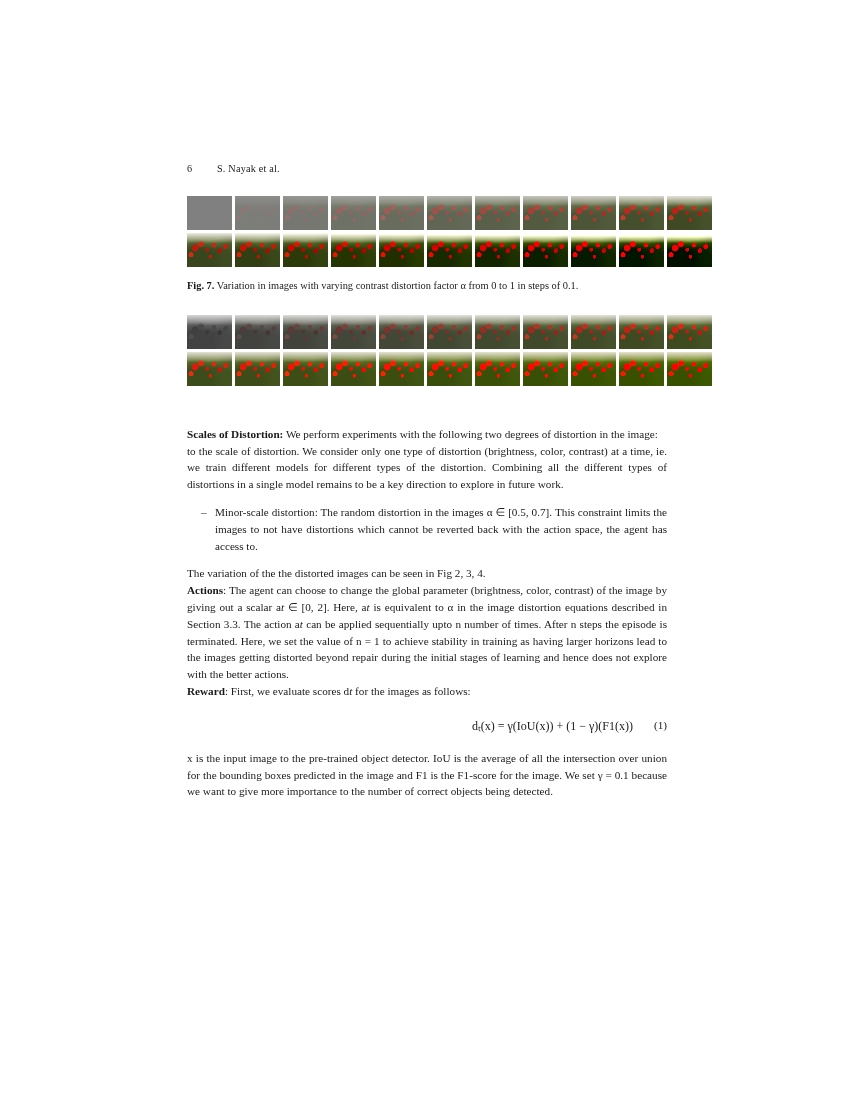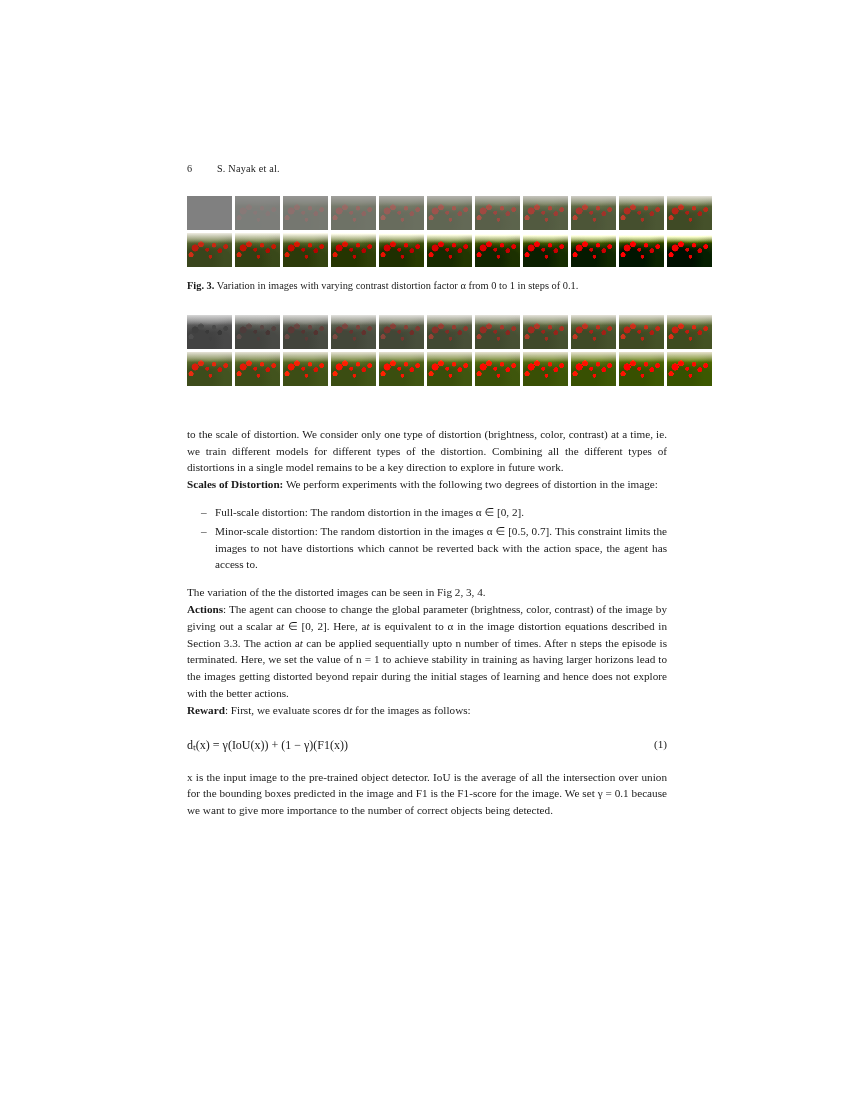--- a/index.html
+++ b/index.html
@@ -125,21 +125,21 @@
   }
   
   .equation-row {
     display: flex;
     align-items: center;
     margin: 17px 0 16px 0;
     font-size: 12px;
   }
   .equation-row .eq {
     flex: 1;
-    text-align: left;
+    text-align: right;
     font-family: "Liberation Serif", serif;
   }
   .equation-row .eqnum {
     width: 34px;
     text-align: right;
     font-size: 11.2px;
   }
   .mi { font-style: italic; }
   .indent { text-indent: 18px; }
   .it { }
@@ -220,21 +220,21 @@
             <div class="scene" style="filter:contrast(1.9);"></div>
           </div>
         <div class="thumb">
             <div class="scene" style="filter:contrast(2.0);"></div>
           </div>
         <div class="thumb">
             <div class="scene" style="filter:contrast(2.1);"></div>
           </div>
       </div>
       <p class="fig-caption">
-        <b>Fig. 3.</b>
+        <b>Fig. 7.</b>
         <span>Variation in images with varying contrast distortion factor α from 0 to 1 in steps of 0.1.</span>
       </p>
     </div>
 
     <div class="gap-md"></div>
 
     <div class="figure-block">
       <div class="strip">
         <div class="thumb">
             <div class="scene" style="filter:saturate(0) brightness(0.95);"></div>
@@ -302,28 +302,27 @@
             <div class="scene" style="filter:saturate(2.2);"></div>
           </div>
         <div class="thumb">
             <div class="scene" style="filter:saturate(2.3);"></div>
           </div>
       </div>
     </div>
 
     <div class="gap-lg"></div>
 
-    <p class="body-text">to the scale of distortion. We consider only one type of distortion (brightness, color, contrast) at a time, ie. we train different models for different types of the distortion. Combining all the different types of distortions in a single model remains to be a key direction to explore in future work.</p>
-
     <p class="body-text">
       <span class="runin">Scales of Distortion:</span><span> We perform experiments with the following two degrees of distortion in the image:</span>
     </p>
 
+    <p class="body-text">to the scale of distortion. We consider only one type of distortion (brightness, color, contrast) at a time, ie. we train different models for different types of the distortion. Combining all the different types of distortions in a single model remains to be a key direction to explore in future work.</p>
+
     <ul class="dashlist">
-      <li>Full-scale distortion: The random distortion in the images α ∈ [0, 2].</li>
       <li>Minor-scale distortion: The random distortion in the images α ∈ [0.5, 0.7]. This constraint limits the images to not have distortions which cannot be reverted back with the action space, the agent has access to.</li>
     </ul>
 
     <p class="body-text">The variation of the the distorted images can be seen in Fig 2, 3, 4.</p>
 
     <p class="body-text">
       <span class="runin">Actions</span><span>: The agent can choose to change the global parameter (brightness, color, contrast) of the image by giving out a scalar a</span><span class="mi">t</span><span> ∈ [0, 2]. Here, a</span><span class="mi">t</span><span> is equivalent to α in the image distortion equations described in Section 3.3. The action a</span><span class="mi">t</span><span> can be applied sequentially upto n number of times. After n steps the episode is terminated. Here, we set the value of n = 1 to achieve stability in training as having larger horizons lead to the images getting distorted beyond repair during the initial stages of learning and hence does not explore with the </span><span class="it">better</span><span> actions.</span>
     </p>
 
     <p class="body-text">

